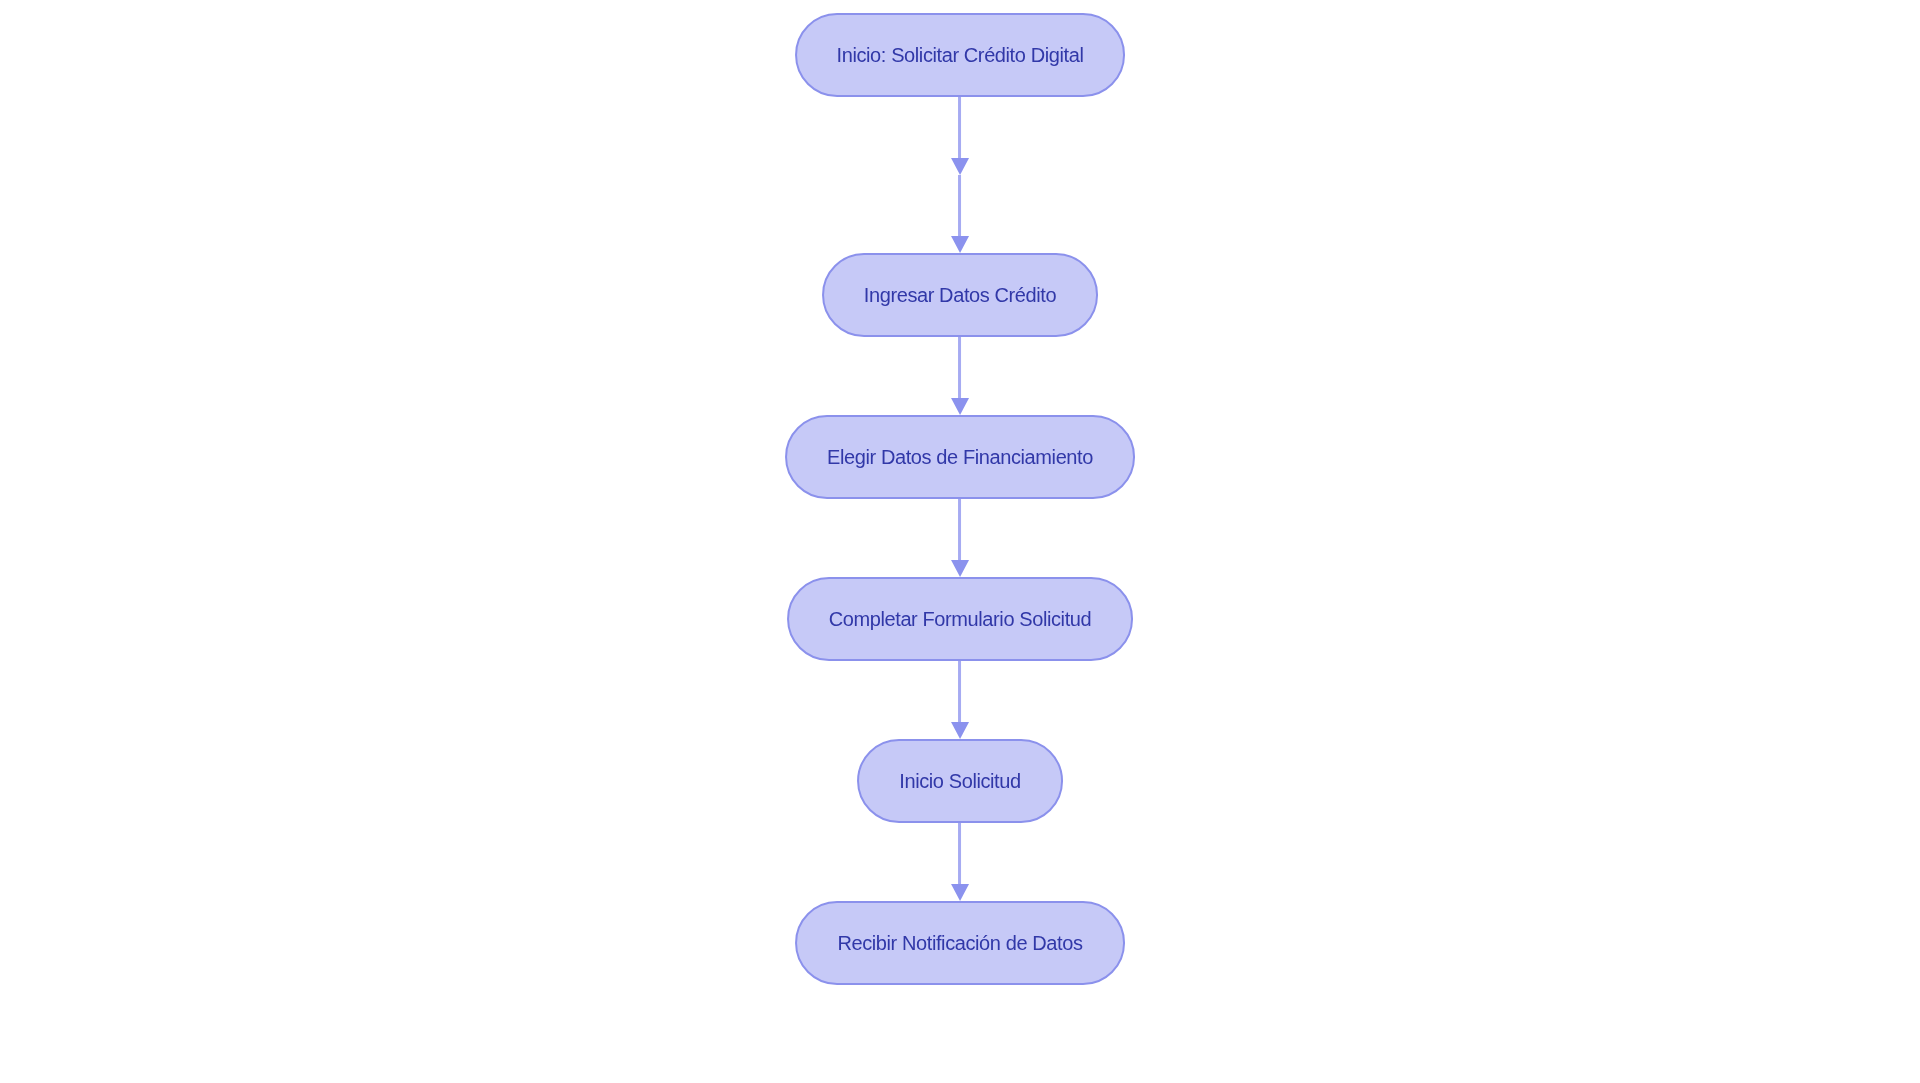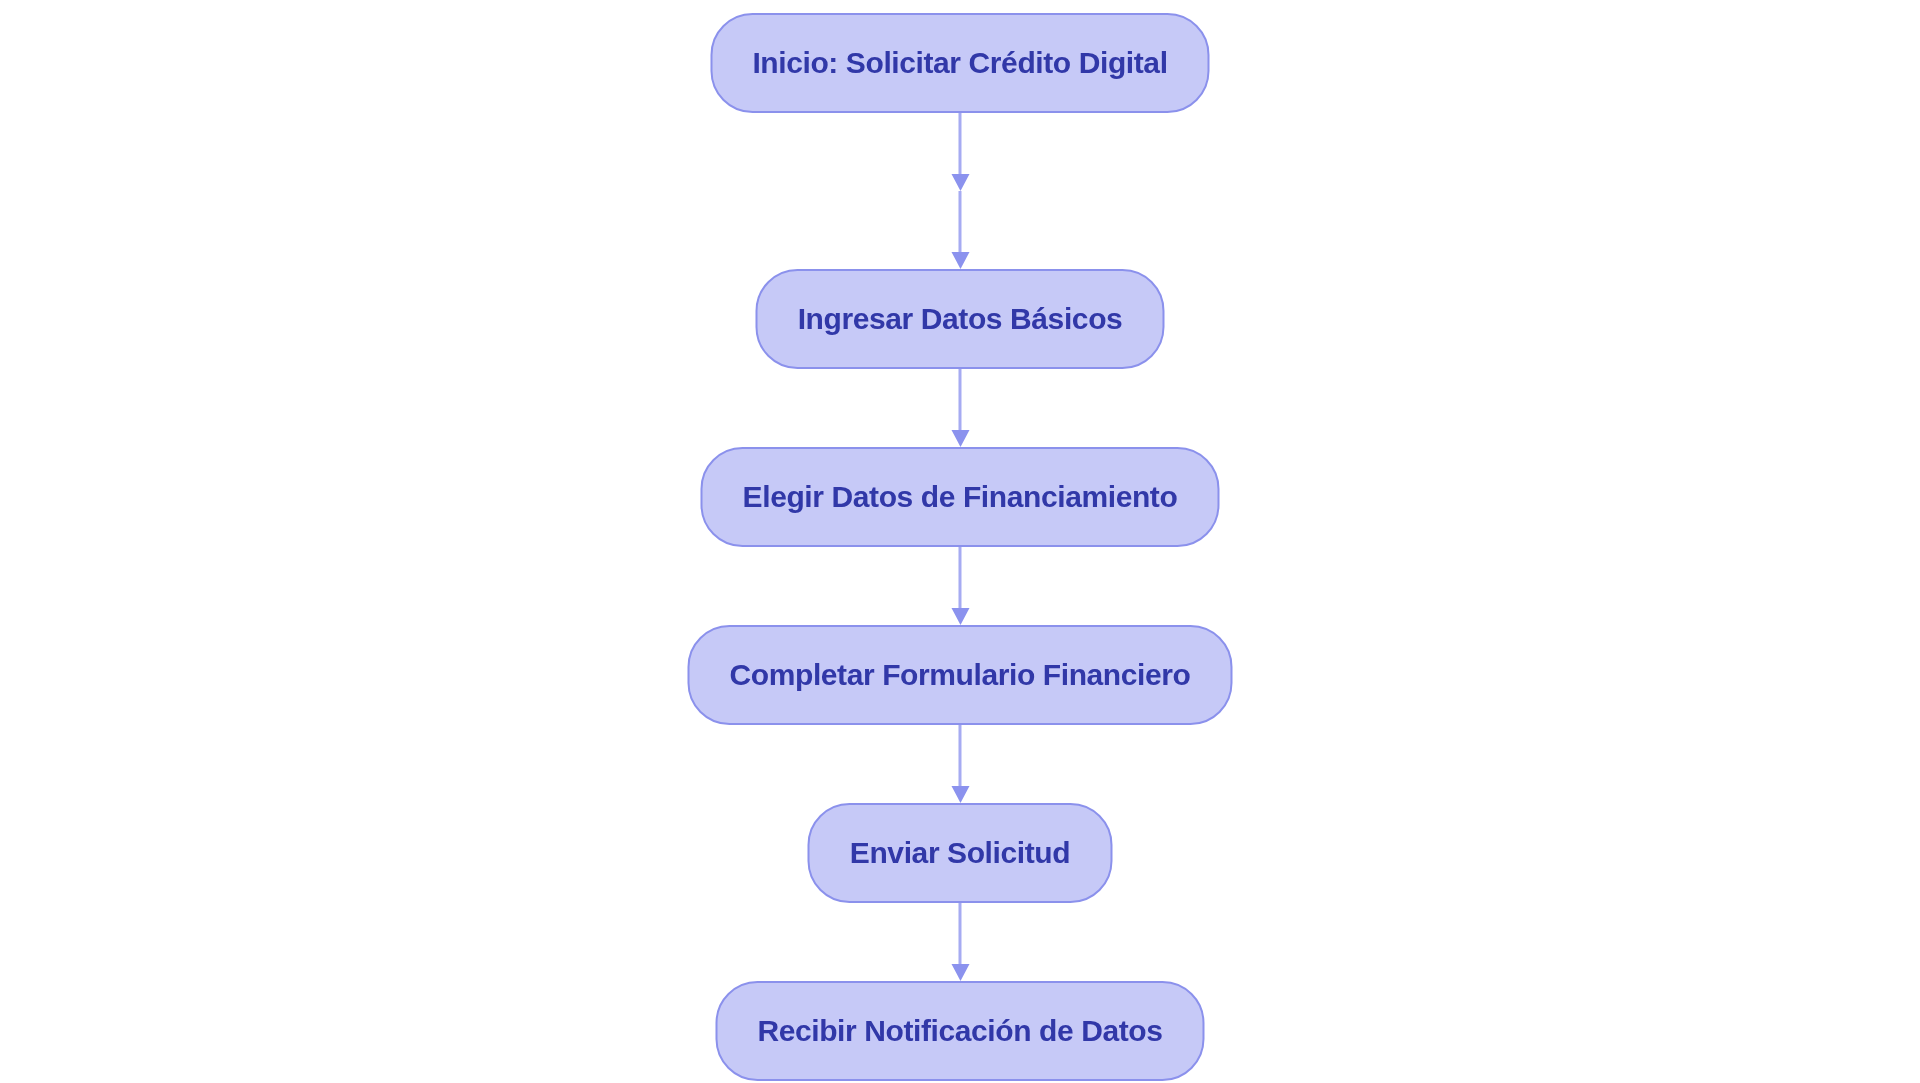--- a/index.html
+++ b/index.html
@@ -24,32 +24,32 @@
     left: 50%;
     top: 13px;
     transform: translateX(-50%);
     display: flex;
     flex-direction: column;
     align-items: center;
   }
 
   .node {
     box-sizing: border-box;
-    height: 100px;
+    height: 84px;
     padding: 0 40px;
     display: flex;
     align-items: center;
     justify-content: center;
     white-space: nowrap;
     background: var(--node-fill, #c6c9f7);
     border: 2px solid var(--node-border, #8b91ec);
     border-radius: 42px;
     color: var(--node-text, #3138a8);
-    font-size: 30px;
-    font-weight: 700;
+    font-size: 20px;
+    font-weight: 400;
     letter-spacing: -0.4px;
   }
 
   .connector {
     height: 78px;
     display: flex;
     flex-direction: column;
     align-items: center;
   }
 
@@ -74,35 +74,35 @@
   <div class="flow" id="flow">
       <div class="node">Inicio: Solicitar Crédito Digital</div>
       <div class="connector">
         <div class="line"></div>
         <div class="head"></div>
       </div>
       <div class="connector">
         <div class="line"></div>
         <div class="head"></div>
       </div>
-      <div class="node">Ingresar Datos Básicos</div>
+      <div class="node">Ingresar Datos Crédito</div>
       <div class="connector">
         <div class="line"></div>
         <div class="head"></div>
       </div>
       <div class="node">Elegir Datos de Financiamiento</div>
       <div class="connector">
         <div class="line"></div>
         <div class="head"></div>
       </div>
-      <div class="node">Completar Formulario Financiero</div>
+      <div class="node">Completar Formulario Solicitud</div>
       <div class="connector">
         <div class="line"></div>
         <div class="head"></div>
       </div>
-      <div class="node">Enviar Solicitud</div>
+      <div class="node">Inicio Solicitud</div>
       <div class="connector">
         <div class="line"></div>
         <div class="head"></div>
       </div>
       <div class="node">Recibir Notificación de Datos</div>
     </div>
 </div>
 
 </body></html>

